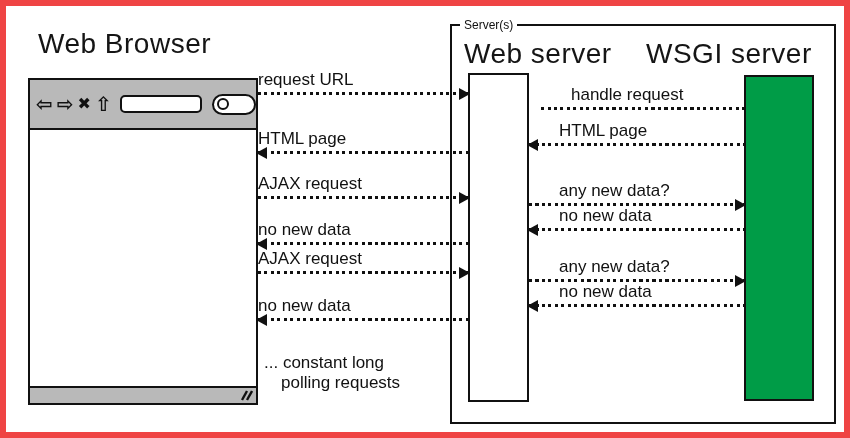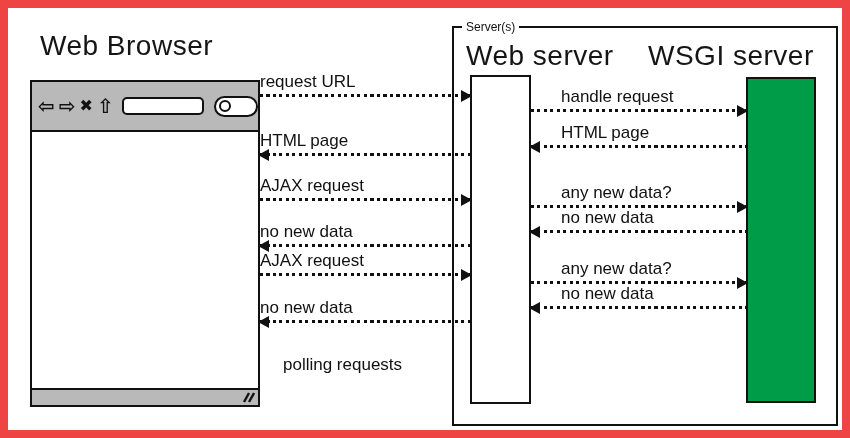--- a/index.html
+++ b/index.html
@@ -1,20 +1,20 @@
 <!DOCTYPE html>
 <html><head>
 <meta charset="utf-8">
 <style>
   html,body{margin:0;padding:0;background:#fff;}
   #stage{
     position:relative;
     width:850px;height:438px;
     background:#fff;
-    border:8px solid #ef4444;
+    border:6px solid #ef4444;
     box-sizing:border-box;
     font-family:"Liberation Sans", sans-serif;
     color:#111;
     overflow:hidden;
   }
   .title{
     position:absolute;
     font-size:28px;
     letter-spacing:0.5px;
     color:#151515;
@@ -103,21 +103,21 @@
     left:-2px;
     border-top:6px solid transparent;border-bottom:6px solid transparent;
     border-right:11px solid #111;
   }
   
   .lmsg{left:252px;width:210px;}
   #la1{top:64px;} #la2{top:123px;} #la3{top:168px;}
   #la4{top:214px;} #la5{top:243px;} #la6{top:290px;}
   
   .rmsg{left:523px;width:215px;}
-  #ra1{top:79px;} #ra2{top:115px;} #ra3{top:175px;}
+  #ra1{top:79px;margin-left:12px;} #ra2{top:115px;} #ra3{top:175px;}
   #ra4{top:200px;} #ra5{top:251px;} #ra6{top:276px;}
 
   
   #note{
     position:absolute;left:258px;top:347px;
     font-size:17px;line-height:20px;color:#111;white-space:nowrap;
   }
   #note .l2{margin-left:17px;text-align:center;}
 </style>
 </head>
@@ -223,16 +223,17 @@
       </div>
   </div>
   <div class="msg rmsg offset dir-left" id="ra6">
     <div class="lbl">no new data</div>
     <div class="line">
         <span class="head"></span>
       </div>
   </div>
 
   <div id="note">
+    <div class="l1">... constant long</div>
     <div class="l2">polling requests</div>
   </div>
 
 </div>
 
 </body></html>

